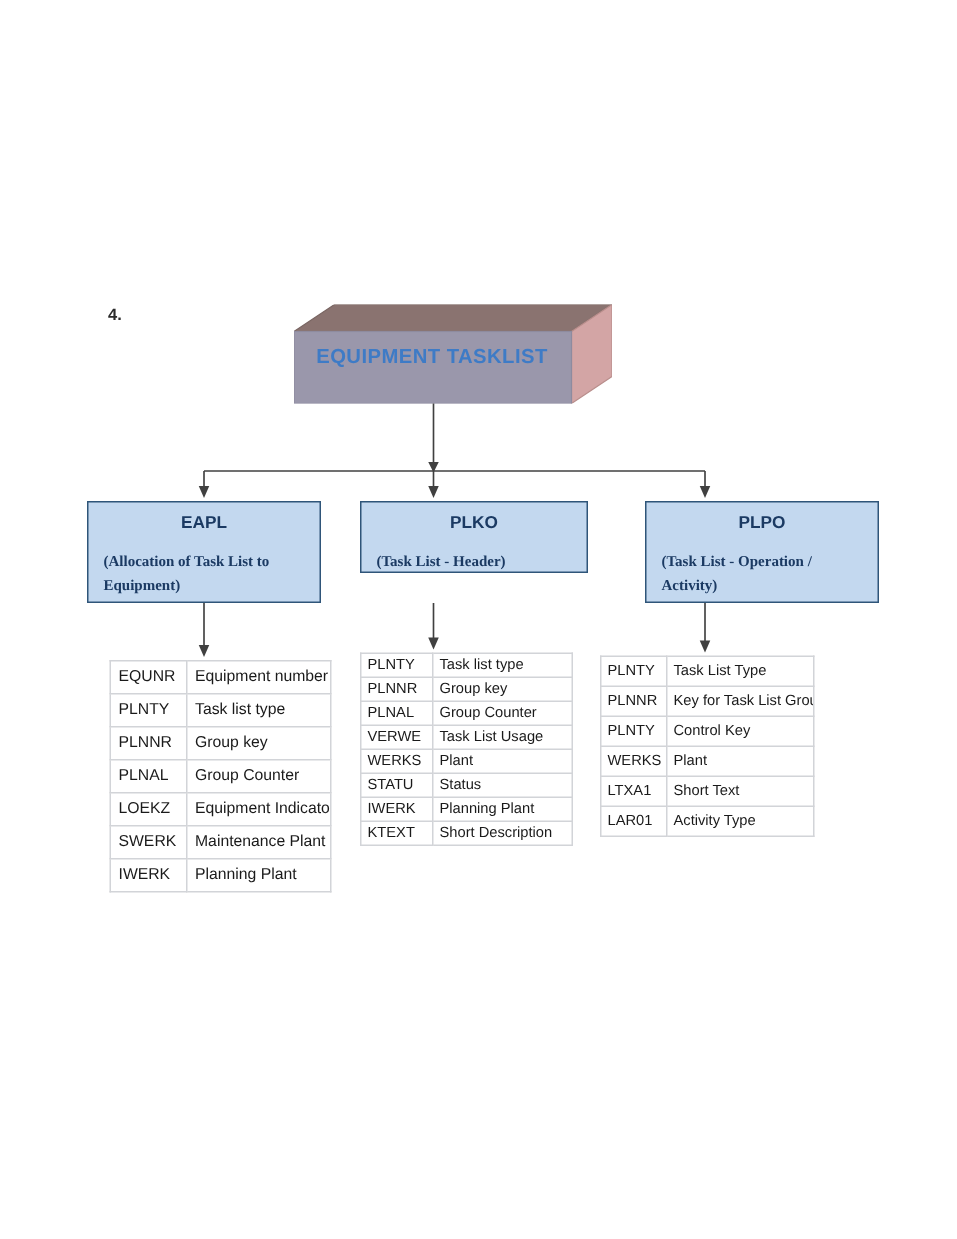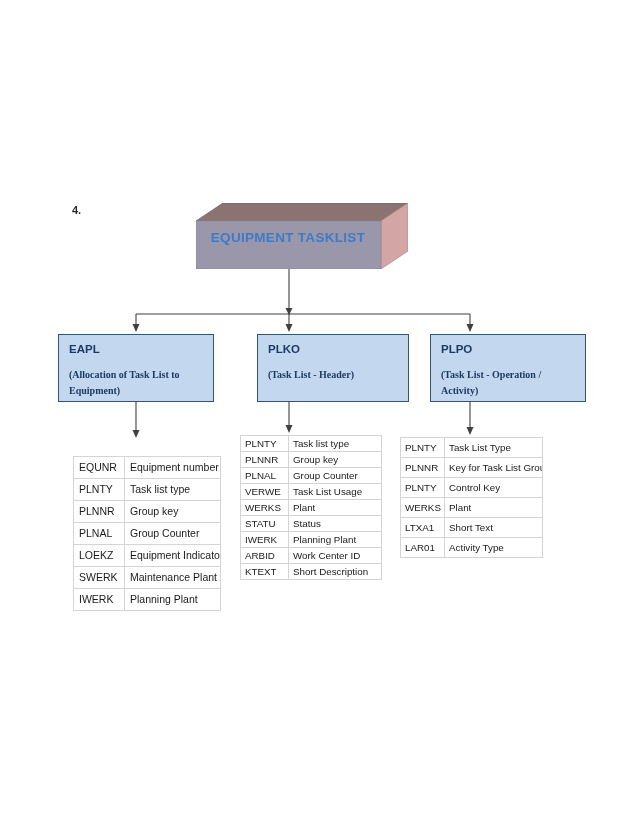--- a/index.html
+++ b/index.html
@@ -68,38 +68,39 @@
 
   
   .entity-box {
     position: absolute;
     box-sizing: border-box;
     background: #c3d8ef;
     border: 1.2px solid #2f5579;
     padding: 7px 10px 6px 10px;
   }
   .entity-box .eb-title {
+    text-align: center;
     font-family: "Liberation Sans", sans-serif;
     font-size: 11.5px;
     font-weight: bold;
     color: #1b3a63;
     line-height: 15px;
   }
   .entity-box .eb-sub {
     margin-top: 10px;
     text-align: left;
     font-family: Liberation Serif, serif;
     font-size: 10px;
     font-weight: bold;
     color: #1b3a63;
     line-height: 16px;
   }
 
   #box-eapl { left: 58px;  top: 334px; width: 156px; height: 68px; }
-  #box-plko { left: 257px; top: 334px; width: 152px; height: 68px; }
+  #box-plko { left: 240px; top: 334px; width: 152px; height: 48px; }
   #box-plpo { left: 430px; top: 334px; width: 156px; height: 68px; }
 
   
   .field-table {
     position: absolute;
     border-collapse: collapse;
     table-layout: fixed;
     background: #ffffff;
   }
   .field-table td {
@@ -110,21 +111,21 @@
     white-space: nowrap;
     overflow: hidden;
   }
   .field-table td.fld {
     font-size: 10.5px;
   }
   .field-table td.dsc {
     font-size: 10.5px;
   }
 
-  #table-eapl { left: 73px;  top: 456px; width: 148px; padding-left: 30px; }
+  #table-eapl { left: 73px;  top: 440px; width: 148px; padding-left: 30px; }
   #table-eapl td { height: 18px; font-size: 10.5px; }
   #table-eapl col.c1 { width: 51px; }
 
   #table-plko { left: 240px; top: 435px; width: 142px; }
   #table-plko td { height: 14px; font-size: 9.8px; padding: 0px 4px 1px 4px; }
   #table-plko col.c1 { width: 48px; }
 
   #table-plpo { left: 400px; top: 437px; width: 143px; }
   #table-plpo td { height: 18px; font-size: 9.8px; padding: 0px 4px 1px 4px; }
   #table-plpo col.c1 { width: 44px; }
@@ -257,24 +258,20 @@
         </tr>
         <tr>
           <td class="fld">STATU</td>
           <td class="dsc">Status</td>
         </tr>
         <tr>
           <td class="fld">IWERK</td>
           <td class="dsc">Planning Plant</td>
         </tr>
         <tr>
-          <td class="fld">ARBID</td>
-          <td class="dsc">Work Center ID</td>
-        </tr>
-        <tr>
           <td class="fld">KTEXT</td>
           <td class="dsc">Short Description</td>
         </tr>
       </tbody>
   </table>
 
   <table class="field-table" id="table-plpo">
     <colgroup>
         <col class="c1">
         <col class="c2">

